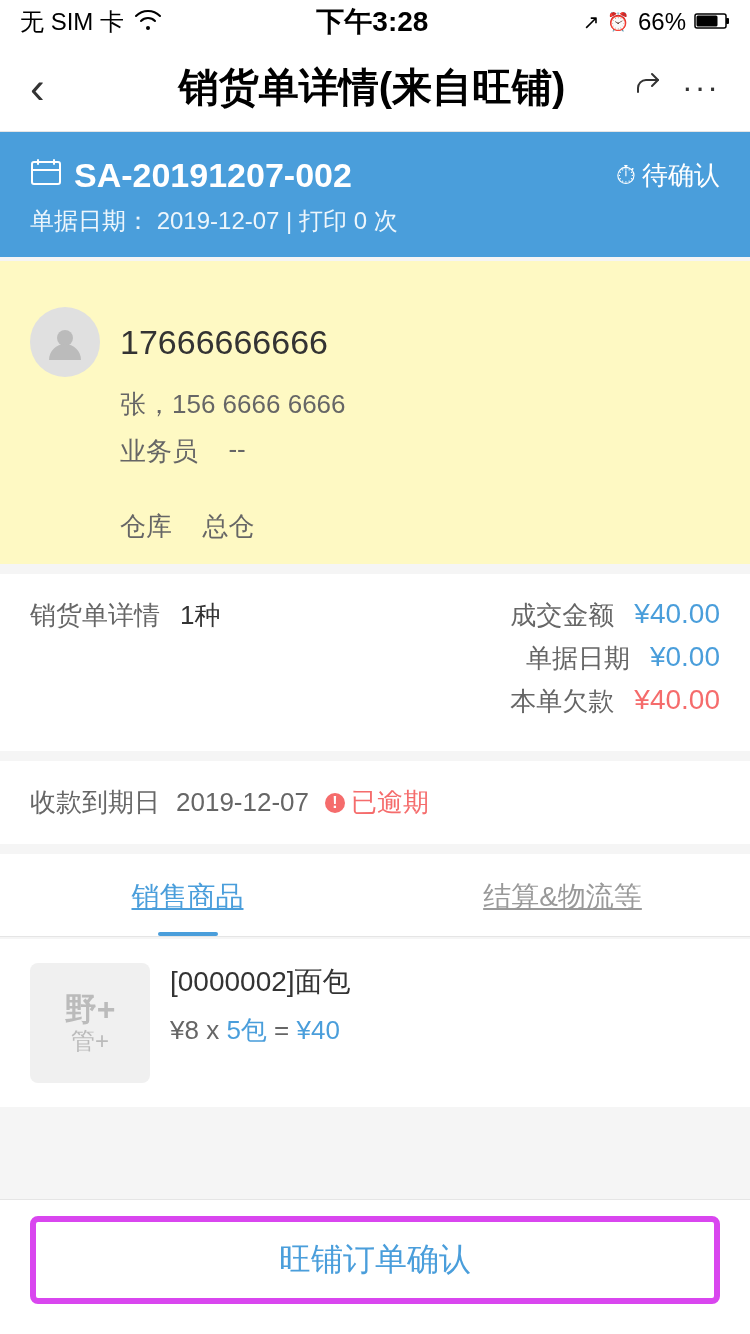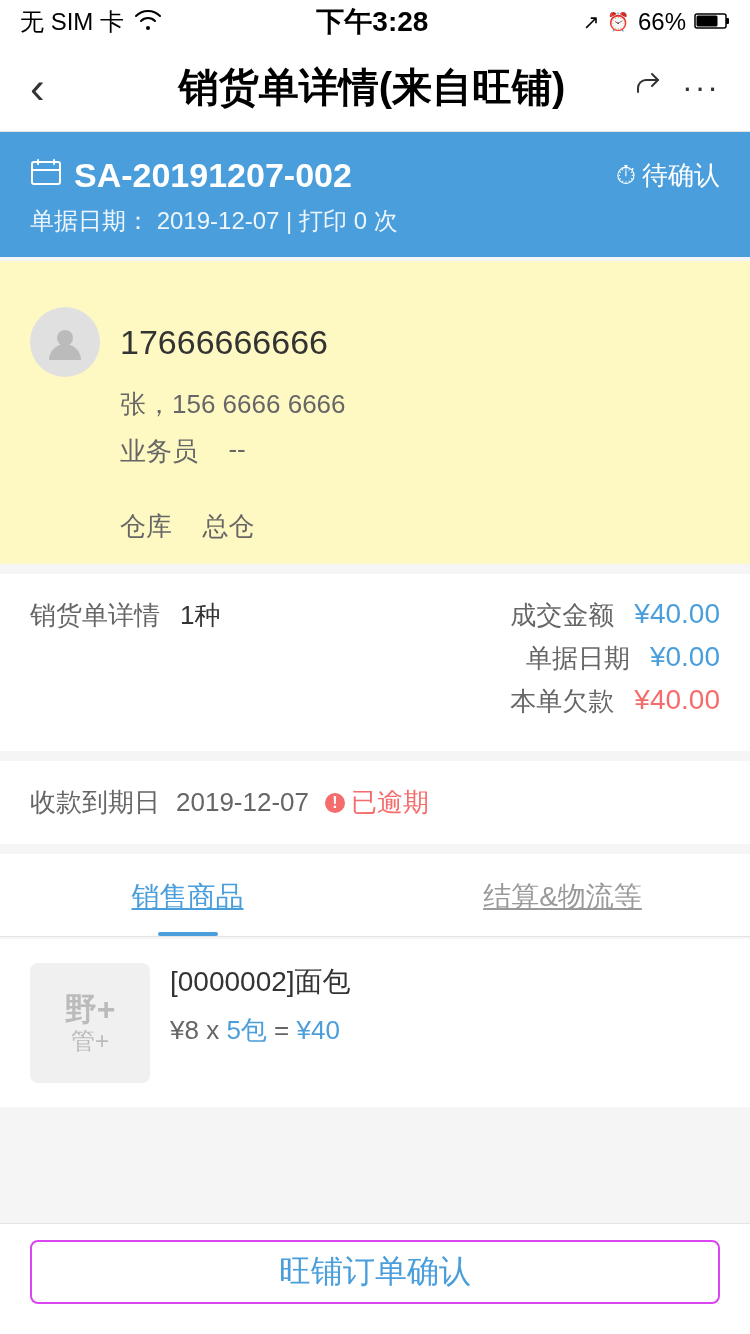--- a/index.html
+++ b/index.html
@@ -253,22 +253,22 @@
       position: fixed;
       bottom: 0;
       left: 0;
       width: 750px;
       background: #fff;
       padding: 16px 30px 30px;
       border-top: 1px solid #e5e5e5;
     }
     .confirm-btn {
       width: 100%;
-      height: 64px;
-      border: 2px solid #d946ef;
+      height: 88px;
+      border: 6px solid #d946ef;
       border-radius: 8px;
       background: #fff;
       color: #4a9edb;
       font-size: 32px;
       font-weight: 500;
       display: flex;
       align-items: center;
       justify-content: center;
       cursor: pointer;
     }

